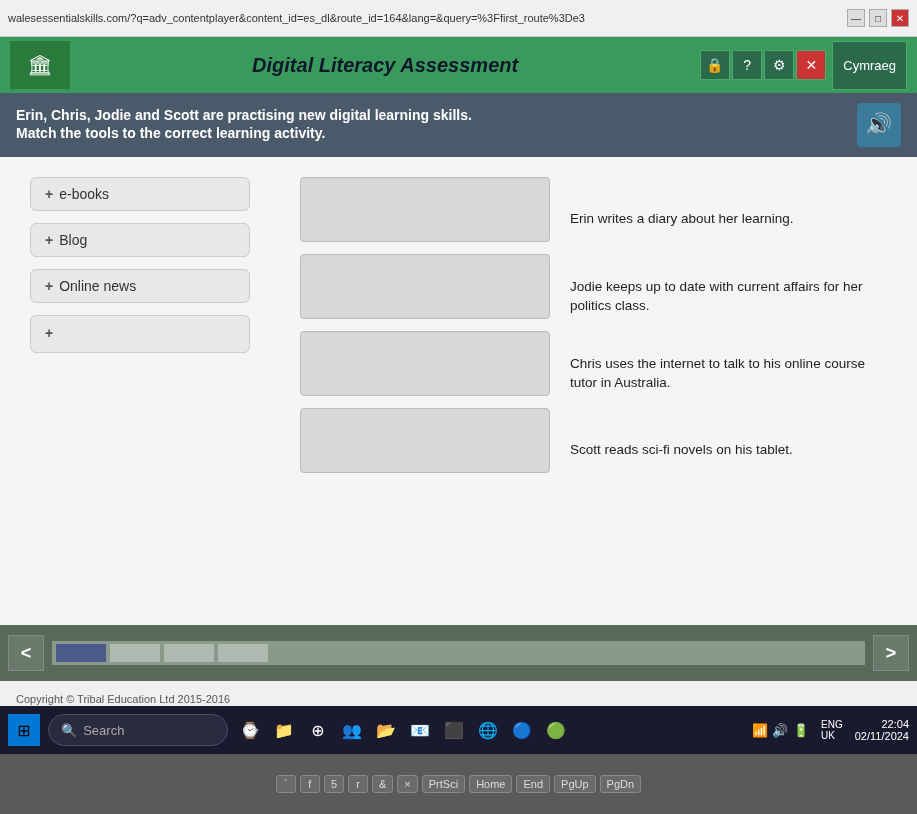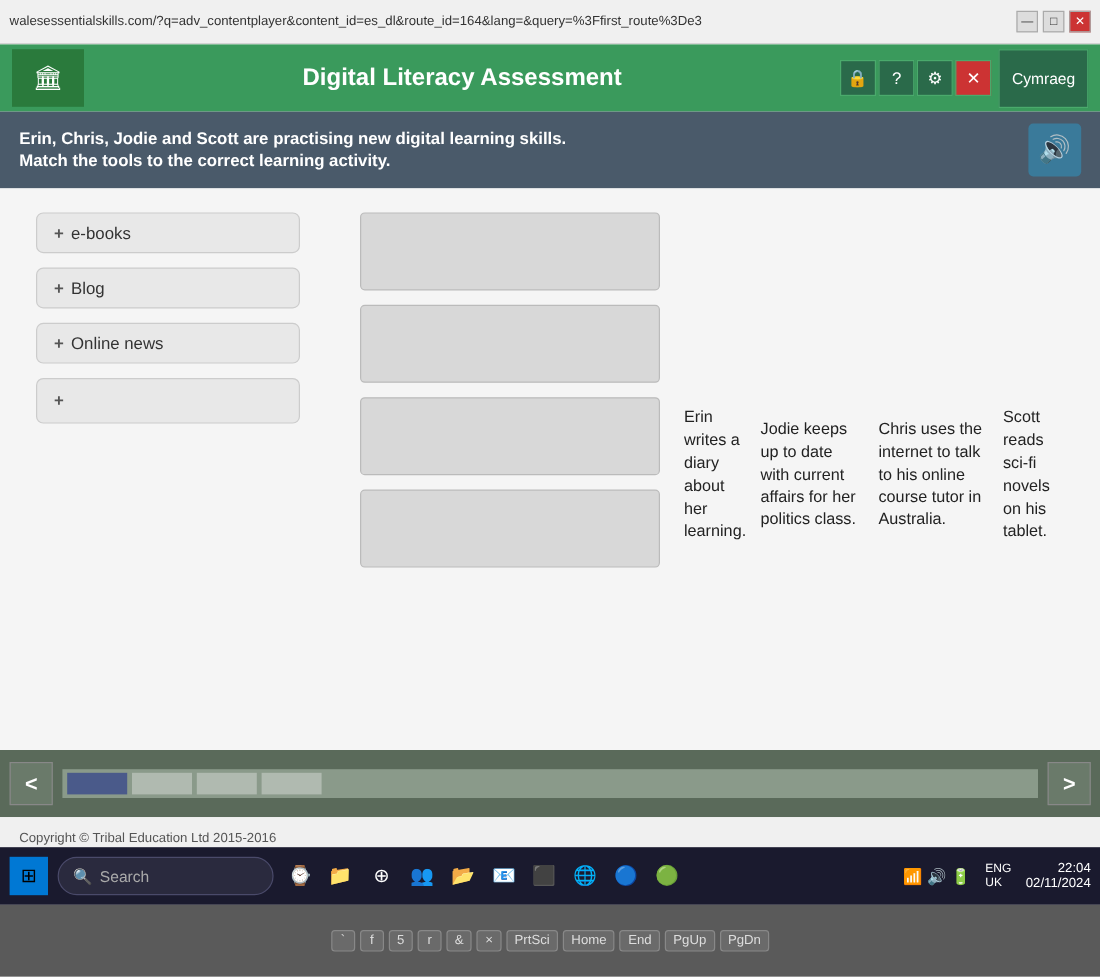--- a/index.html
+++ b/index.html
@@ -45,25 +45,26 @@
       padding: 0 10px;
       height: 56px;
     }
     .header-logo {
       background: #2a7a3c;
       width: 60px; height: 48px;
       display: flex; align-items: center; justify-content: center;
       color: white; font-size: 20px;
     }
     .header-title {
-      color: #ffffff;
+      color: #0f172a;
       font-size: 20px;
       font-weight: bold;
       flex: 1;
       text-align: center;
+      font-style: italic;
     }
     .header-icons {
       display: flex;
       gap: 2px;
       align-items: center;
     }
     .header-icon-btn {
       background: #2a6a4a;
       border: 1px solid #4aaa6c;
       color: white;
@@ -154,21 +155,21 @@
       background: #d8d8d8;
       border: 1px solid #bbb;
       border-radius: 4px;
       height: 65px;
       cursor: pointer;
     }
 
     
     .descriptions-panel {
       display: flex;
-      flex-direction: row;
+      flex-direction: column;
       gap: 12px;
       flex: 1;
       padding-top: 10px;
     }
     .description-item {
       font-size: 13.5px;
       color: #222;
       line-height: 1.4;
       min-height: 65px;
       display: flex;

